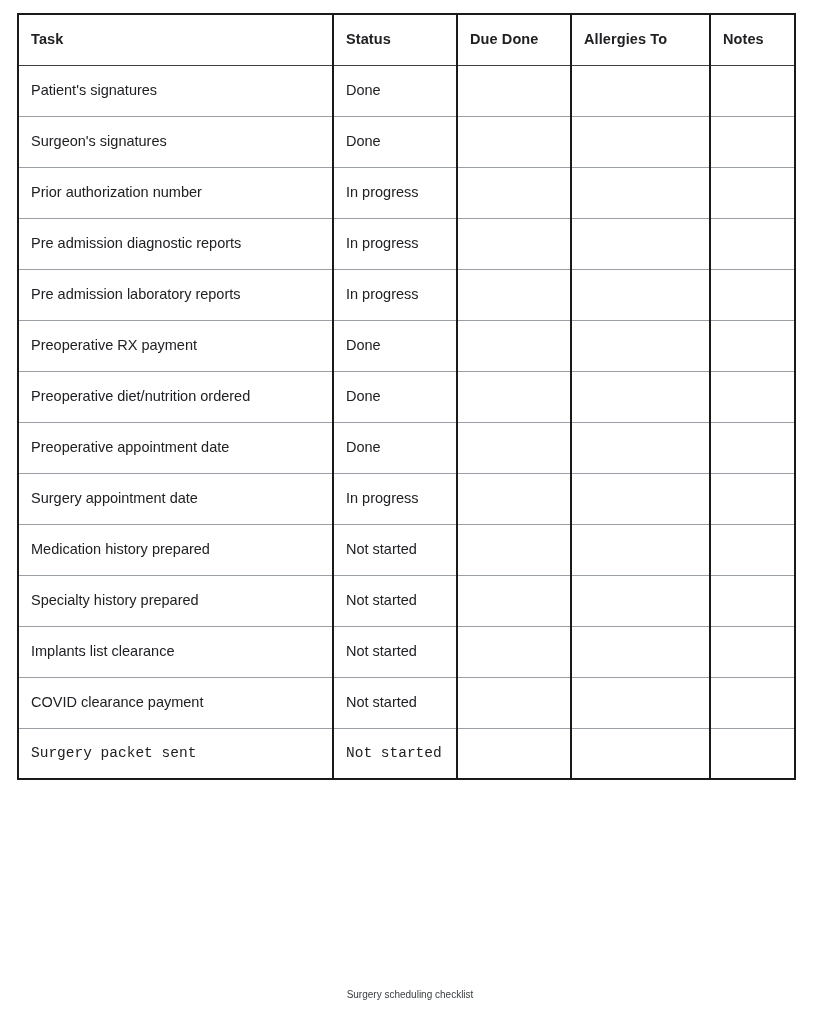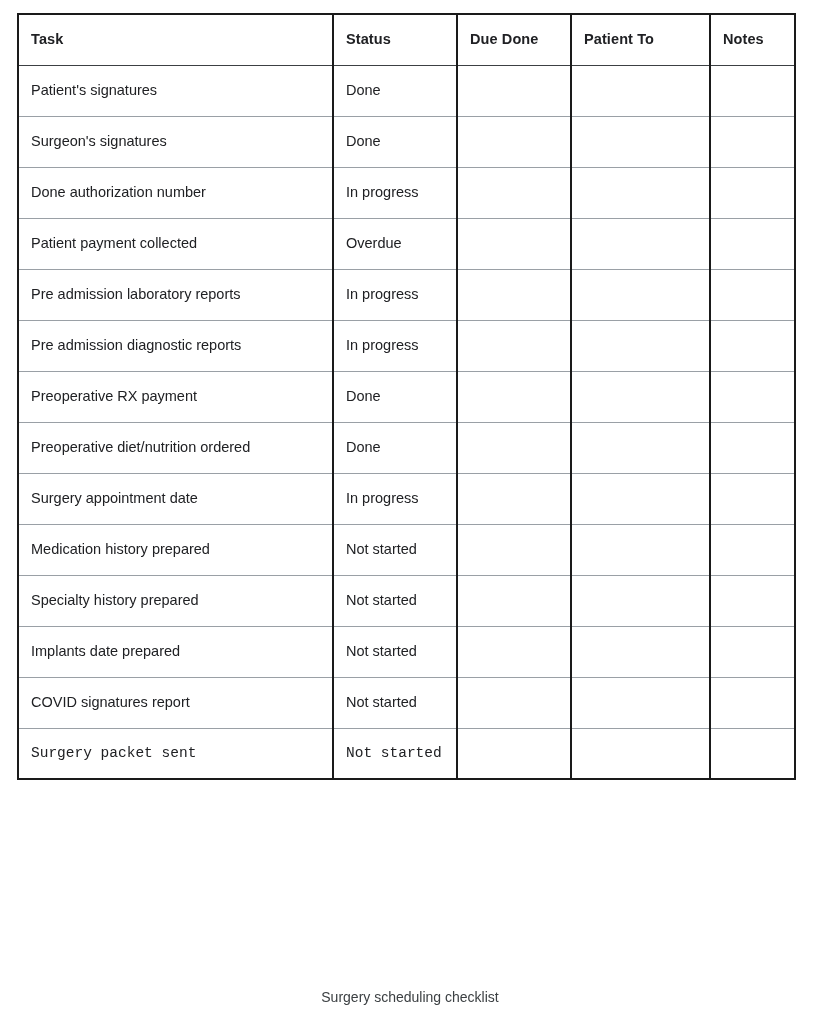--- a/index.html
+++ b/index.html
@@ -65,21 +65,21 @@
   table.checklist tbody tr:last-child td {
     border-bottom: none;
     font-family: Liberation Mono, monospace;
   }
   .caption {
     position: absolute;
     left: 0;
     top: 989px;
     width: 820px;
     text-align: center;
-    font-size: 14px;
+    font-size: 10px;
     color: #3c4043;
     font-family: "Liberation Sans", sans-serif;
   }
 </style>
 </head>
 <body>
 
 <div class="page">
 
   <div class="table-wrap">
@@ -89,82 +89,82 @@
         <col class="c-status">
         <col class="c-due">
         <col class="c-assign">
         <col class="c-notes">
       </colgroup>
       <thead>
         <tr>
           <th>Task</th>
           <th>Status</th>
           <th>Due Done</th>
-          <th>Patient To</th>
+          <th>Allergies To</th>
           <th>Notes</th>
         </tr>
       </thead>
       <tbody id="checklist-body">
           <tr>
             <td>Patient's signatures</td>
             <td>Done</td>
             <td></td>
             <td></td>
             <td></td>
           </tr>
           <tr>
             <td>Surgeon's signatures</td>
             <td>Done</td>
             <td></td>
             <td></td>
             <td></td>
           </tr>
           <tr>
-            <td>Done authorization number</td>
-            <td>In progress</td>
-            <td></td>
-            <td></td>
-            <td></td>
-          </tr>
-          <tr>
-            <td>Patient payment collected</td>
-            <td>Overdue</td>
+            <td>Prior authorization number</td>
+            <td>In progress</td>
+            <td></td>
+            <td></td>
+            <td></td>
+          </tr>
+          <tr>
+            <td>Pre admission diagnostic reports</td>
+            <td>In progress</td>
             <td></td>
             <td></td>
             <td></td>
           </tr>
           <tr>
             <td>Pre admission laboratory reports</td>
             <td>In progress</td>
             <td></td>
             <td></td>
             <td></td>
           </tr>
           <tr>
-            <td>Pre admission diagnostic reports</td>
-            <td>In progress</td>
-            <td></td>
-            <td></td>
-            <td></td>
-          </tr>
-          <tr>
             <td>Preoperative RX payment</td>
             <td>Done</td>
             <td></td>
             <td></td>
             <td></td>
           </tr>
           <tr>
             <td>Preoperative diet/nutrition ordered</td>
             <td>Done</td>
             <td></td>
             <td></td>
             <td></td>
           </tr>
           <tr>
+            <td>Preoperative appointment date</td>
+            <td>Done</td>
+            <td></td>
+            <td></td>
+            <td></td>
+          </tr>
+          <tr>
             <td>Surgery appointment date</td>
             <td>In progress</td>
             <td></td>
             <td></td>
             <td></td>
           </tr>
           <tr>
             <td>Medication history prepared</td>
             <td>Not started</td>
             <td></td>
@@ -172,28 +172,28 @@
             <td></td>
           </tr>
           <tr>
             <td>Specialty history prepared</td>
             <td>Not started</td>
             <td></td>
             <td></td>
             <td></td>
           </tr>
           <tr>
-            <td>Implants date prepared</td>
-            <td>Not started</td>
-            <td></td>
-            <td></td>
-            <td></td>
-          </tr>
-          <tr>
-            <td>COVID signatures report</td>
+            <td>Implants list clearance</td>
+            <td>Not started</td>
+            <td></td>
+            <td></td>
+            <td></td>
+          </tr>
+          <tr>
+            <td>COVID clearance payment</td>
             <td>Not started</td>
             <td></td>
             <td></td>
             <td></td>
           </tr>
           <tr>
             <td>Surgery packet sent</td>
             <td>Not started</td>
             <td></td>
             <td></td>

